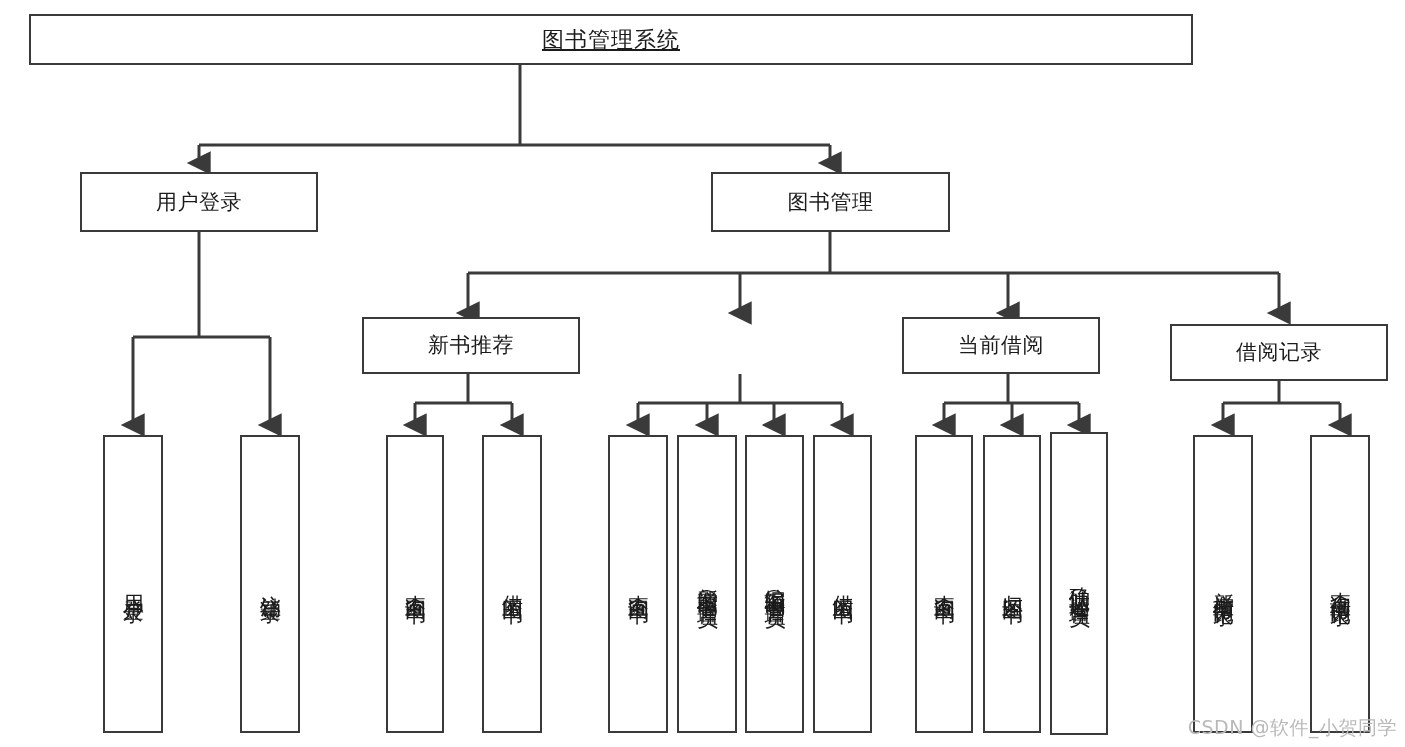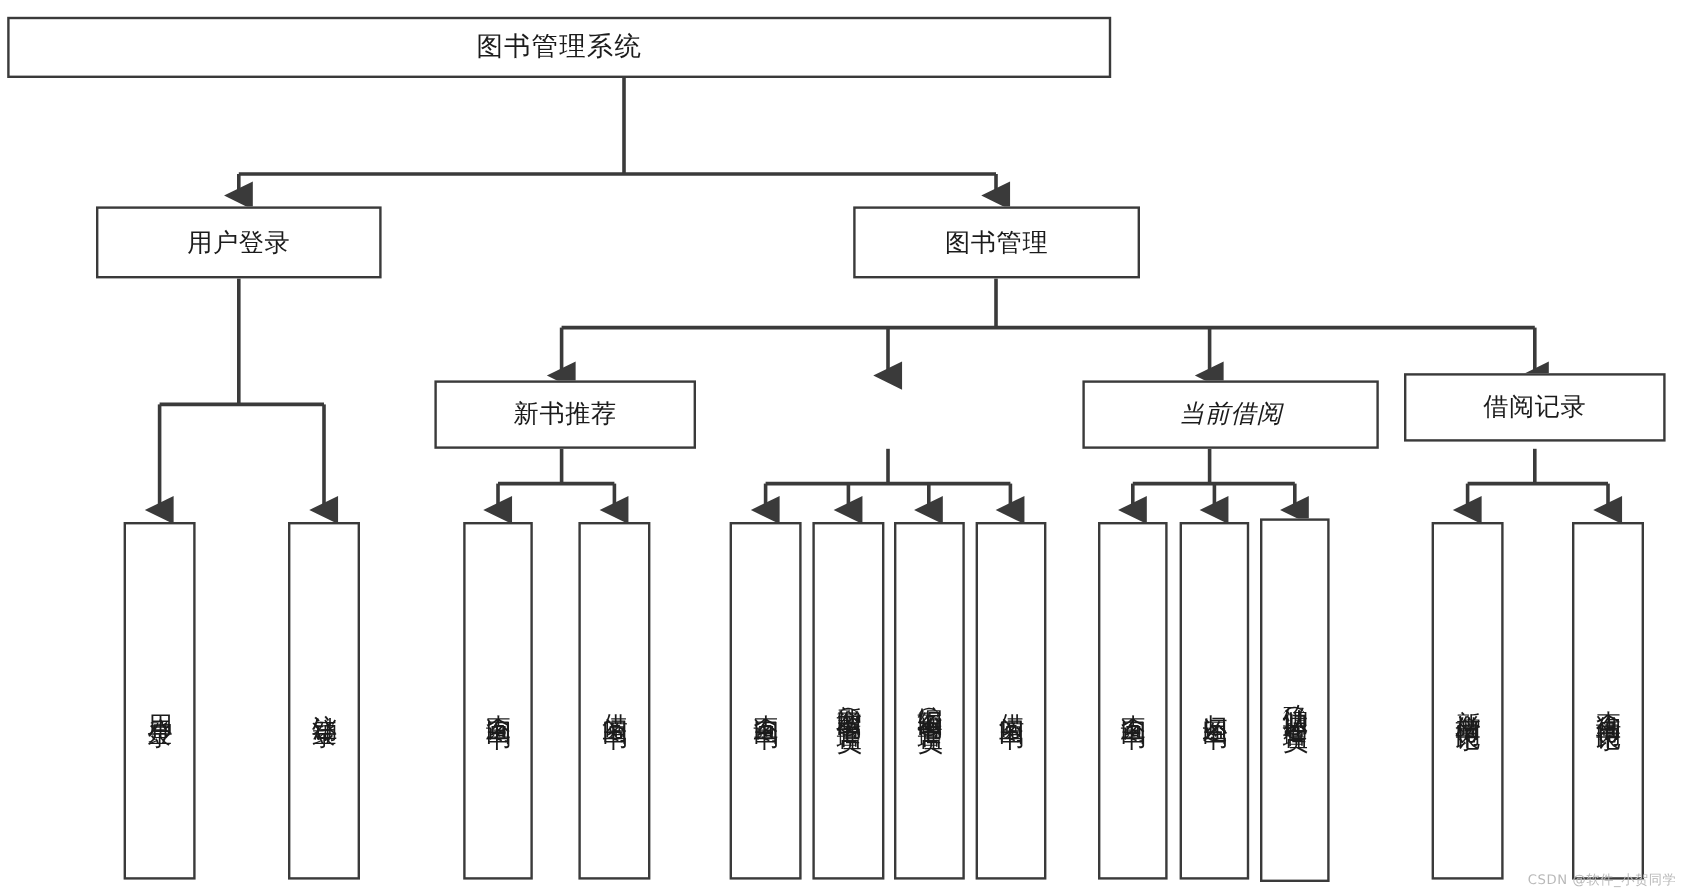--- a/index.html
+++ b/index.html
@@ -61,21 +61,21 @@
     text-orientation: upright;
     font-size: 21px;
     letter-spacing: 3px;
     line-height: 1;
     max-height: 100%;
   }
   #watermark {
     position: absolute;
     right: 8px;
     bottom: 6px;
-    font-size: 11px;
+    font-size: 19px;
     color: #b9b9b9;
     letter-spacing: 0.5px;
     white-space: nowrap;
     z-index: 5;
   }
 </style>
 </head>
 <body>
 
 <div id="diagram-root">
@@ -124,42 +124,42 @@
       <path d="M 1012 403 L 1012 425" marker-end="url(#arrowhead)"></path>
       <path d="M 1079 403 L 1079 425" marker-end="url(#arrowhead)"></path>
 
       <path d="M 1279 374 L 1279 403"></path>
       <path d="M 1223 403 L 1340 403"></path>
       <path d="M 1223 403 L 1223 425" marker-end="url(#arrowhead)"></path>
       <path d="M 1340 403 L 1340 425" marker-end="url(#arrowhead)"></path>
     </g>
   </svg>
 
-  <div class="node root horizontal" style="left:6px; top:14px; width:920px; height:51px;">
+  <div class="node root horizontal" style="left:29px; top:14px; width:1164px; height:51px;text-decoration:underline;">
     <span class="node-label">图书管理系统</span>
   </div>
 
   <div class="node horizontal" style="left:80px; top:172px; width:238px; height:60px;">
     <span class="node-label">用户登录</span>
   </div>
 
   <div class="node horizontal" style="left:362px; top:317px; width:218px; height:57px;">
     <span class="node-label">新书推荐</span>
   </div>
 
   <div class="node horizontal" style="left:711px; top:172px; width:239px; height:60px;">
     <span class="node-label">图书管理</span>
   </div>
 
 
-  <div class="node horizontal" style="left:902px; top:317px; width:247px; height:57px;font-style:italic;">
+  <div class="node horizontal" style="left:902px; top:317px; width:198px; height:57px;">
     <span class="node-label">当前借阅</span>
   </div>
 
-  <div class="node horizontal" style="left:1170px; top:311px; width:218px; height:57px;">
+  <div class="node horizontal" style="left:1170px; top:324px; width:218px; height:57px;">
     <span class="node-label">借阅记录</span>
   </div>
 
   <div class="node vertical" style="left:103px; top:435px; width:60px; height:298px;">
     <span class="node-label">用户登录</span>
   </div>
 
   <div class="node vertical" style="left:240px; top:435px; width:60px; height:298px;">
     <span class="node-label">注销登录</span>
   </div>

